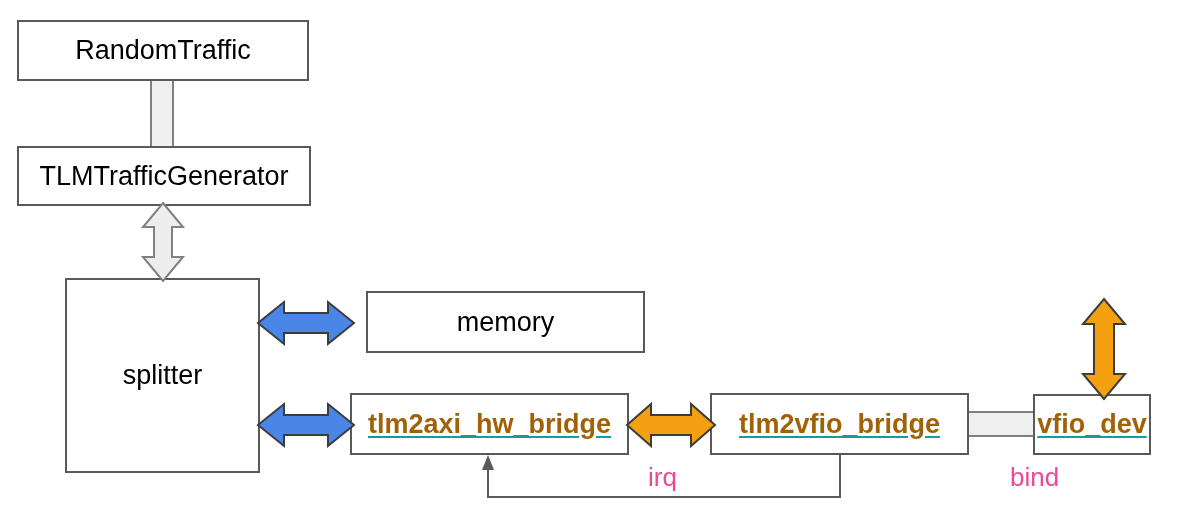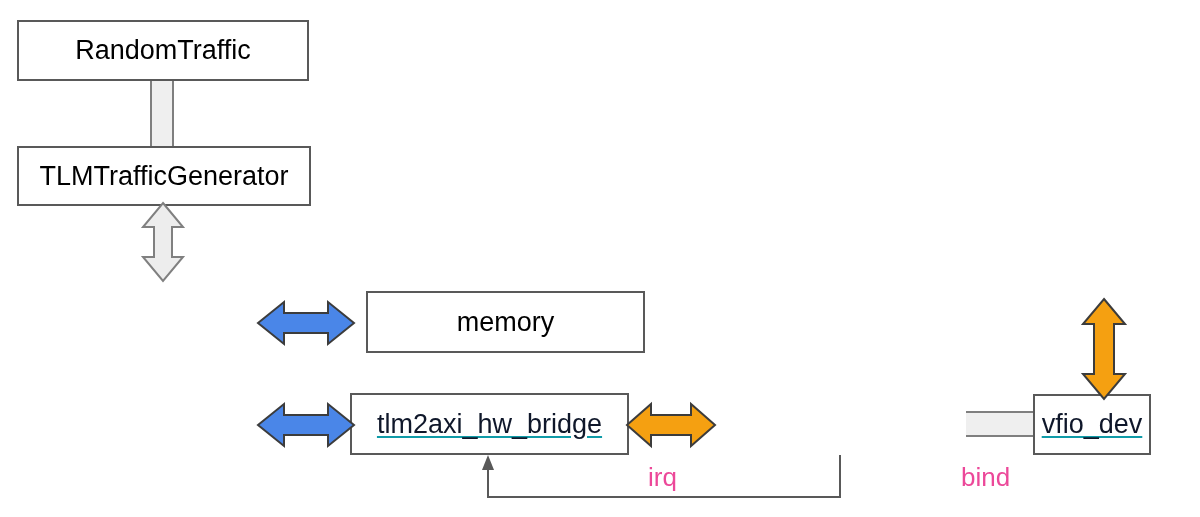--- a/index.html
+++ b/index.html
@@ -25,24 +25,25 @@
     justify-content: center;
     z-index: 5;
   }
   .node-label {
     font-size: 27px;
     color: #000000;
     line-height: 1;
     white-space: nowrap;
   }
   .node-label.link {
-    color: #0f172a;
+    color: #a16207;
     text-decoration: underline;
     text-decoration-color: #0f9ba8;
     text-underline-offset: 3px;
+    font-weight: bold;
   }
   .edge-label {
     position: absolute;
     font-size: 26px;
     color: #ec4899;
     line-height: 1;
     white-space: nowrap;
     z-index: 7;
   }
   
@@ -93,29 +94,35 @@
   </svg>
 
   <div class="node" style="left:17px; top:20px; width:292px; height:61px;">
     <span class="node-label">RandomTraffic</span>
   </div>
 
   <div class="node" style="left:17px; top:146px; width:294px; height:60px;">
     <span class="node-label">TLMTrafficGenerator</span>
   </div>
 
+  <div class="node" style="left:65px; top:278px; width:195px; height:195px;">
+    <span class="node-label">splitter</span>
+  </div>
 
   <div class="node" style="left:350px; top:291px; width:279px; height:62px;margin-left:16px;">
     <span class="node-label">memory</span>
   </div>
 
   <div class="node" style="left:350px; top:393px; width:279px; height:62px;">
     <span class="node-label link">tlm2axi_hw_bridge</span>
   </div>
 
+  <div class="node" style="left:710px; top:393px; width:259px; height:62px;">
+    <span class="node-label link">tlm2vfio_bridge</span>
+  </div>
 
   <div class="node" style="left:1033px; top:394px; width:118px; height:61px;">
     <span class="node-label link">vfio_dev</span>
   </div>
 
 
   <svg class="arrow-svg" style="left:141px; top:203px; width:44px; height:78px;" viewBox="0 0 44 78">
     <path d="M 22 0 L 42 24 L 31 24 L 31 54 L 42 54 L 22 78 L 2 54 L 13 54 L 13 24 L 2 24 Z" fill="#ededed" stroke="#808080" stroke-width="2" stroke-linejoin="miter"></path>
   </svg>
 
@@ -130,15 +137,15 @@
   <svg class="arrow-svg" style="left:627px; top:402px; width:88px; height:46px;" viewBox="0 0 88 46">
     <path d="M 0 23 L 24 2 L 24 13 L 64 13 L 64 2 L 88 23 L 64 44 L 64 33 L 24 33 L 24 44 Z" fill="#f5a011" stroke="#3c3c3c" stroke-width="2" stroke-linejoin="miter"></path>
   </svg>
 
   <svg class="arrow-svg" style="left:1081px; top:299px; width:46px; height:100px;" viewBox="0 0 46 100">
     <path d="M 23 0 L 44 25 L 33 25 L 33 75 L 44 75 L 23 100 L 2 75 L 13 75 L 13 25 L 2 25 Z" fill="#f5a011" stroke="#3c3c3c" stroke-width="2" stroke-linejoin="miter"></path>
   </svg>
 
   <div class="edge-label" style="left:648px; top:464px;">irq</div>
 
-  <div class="edge-label" style="left:961px; top:464px;">bind</div>
+  <div class="edge-label" style="left:1010px; top:464px;">bind</div>
 
 </div>
 
 </body></html>

